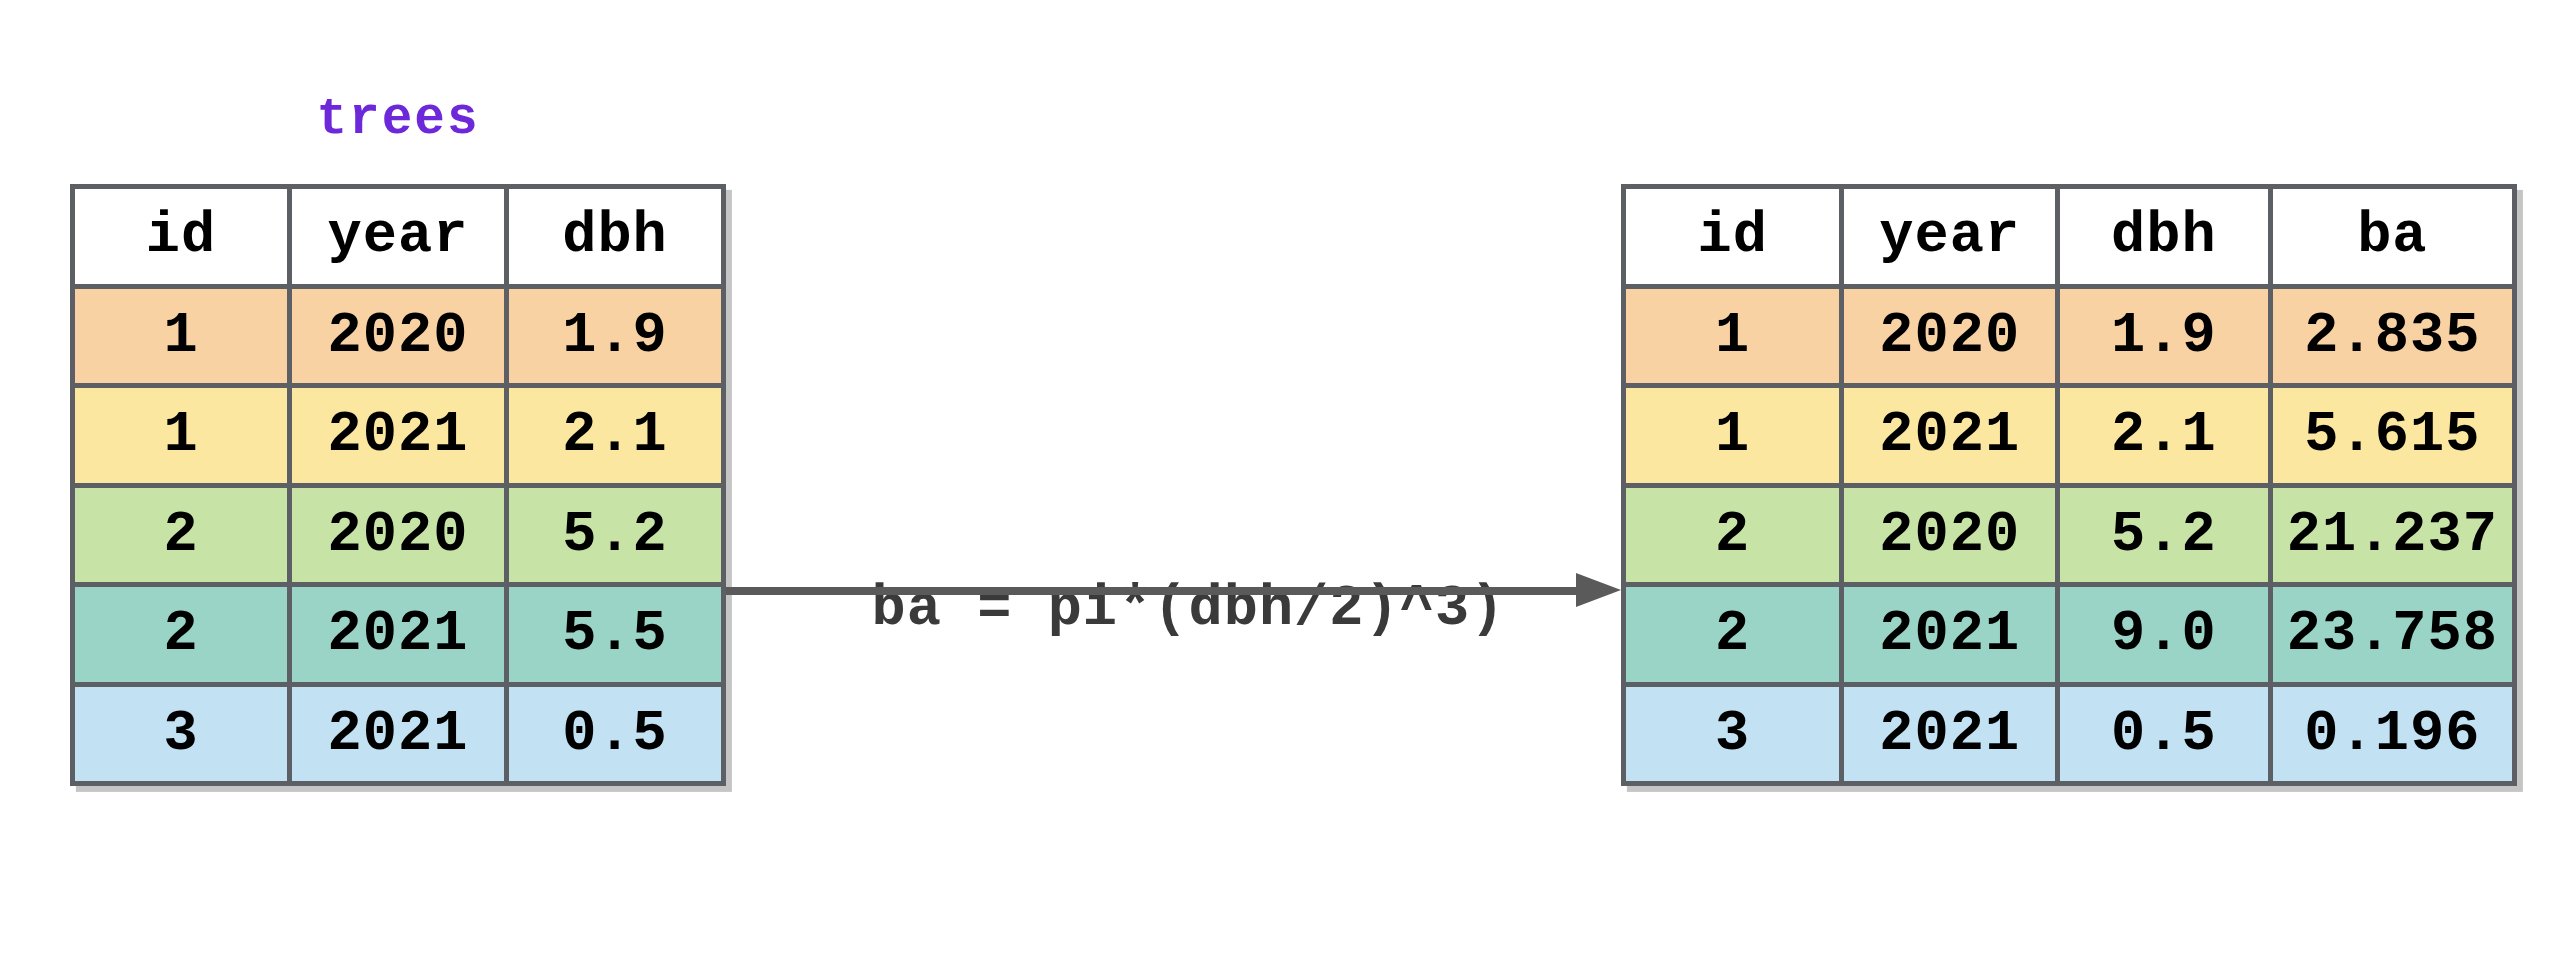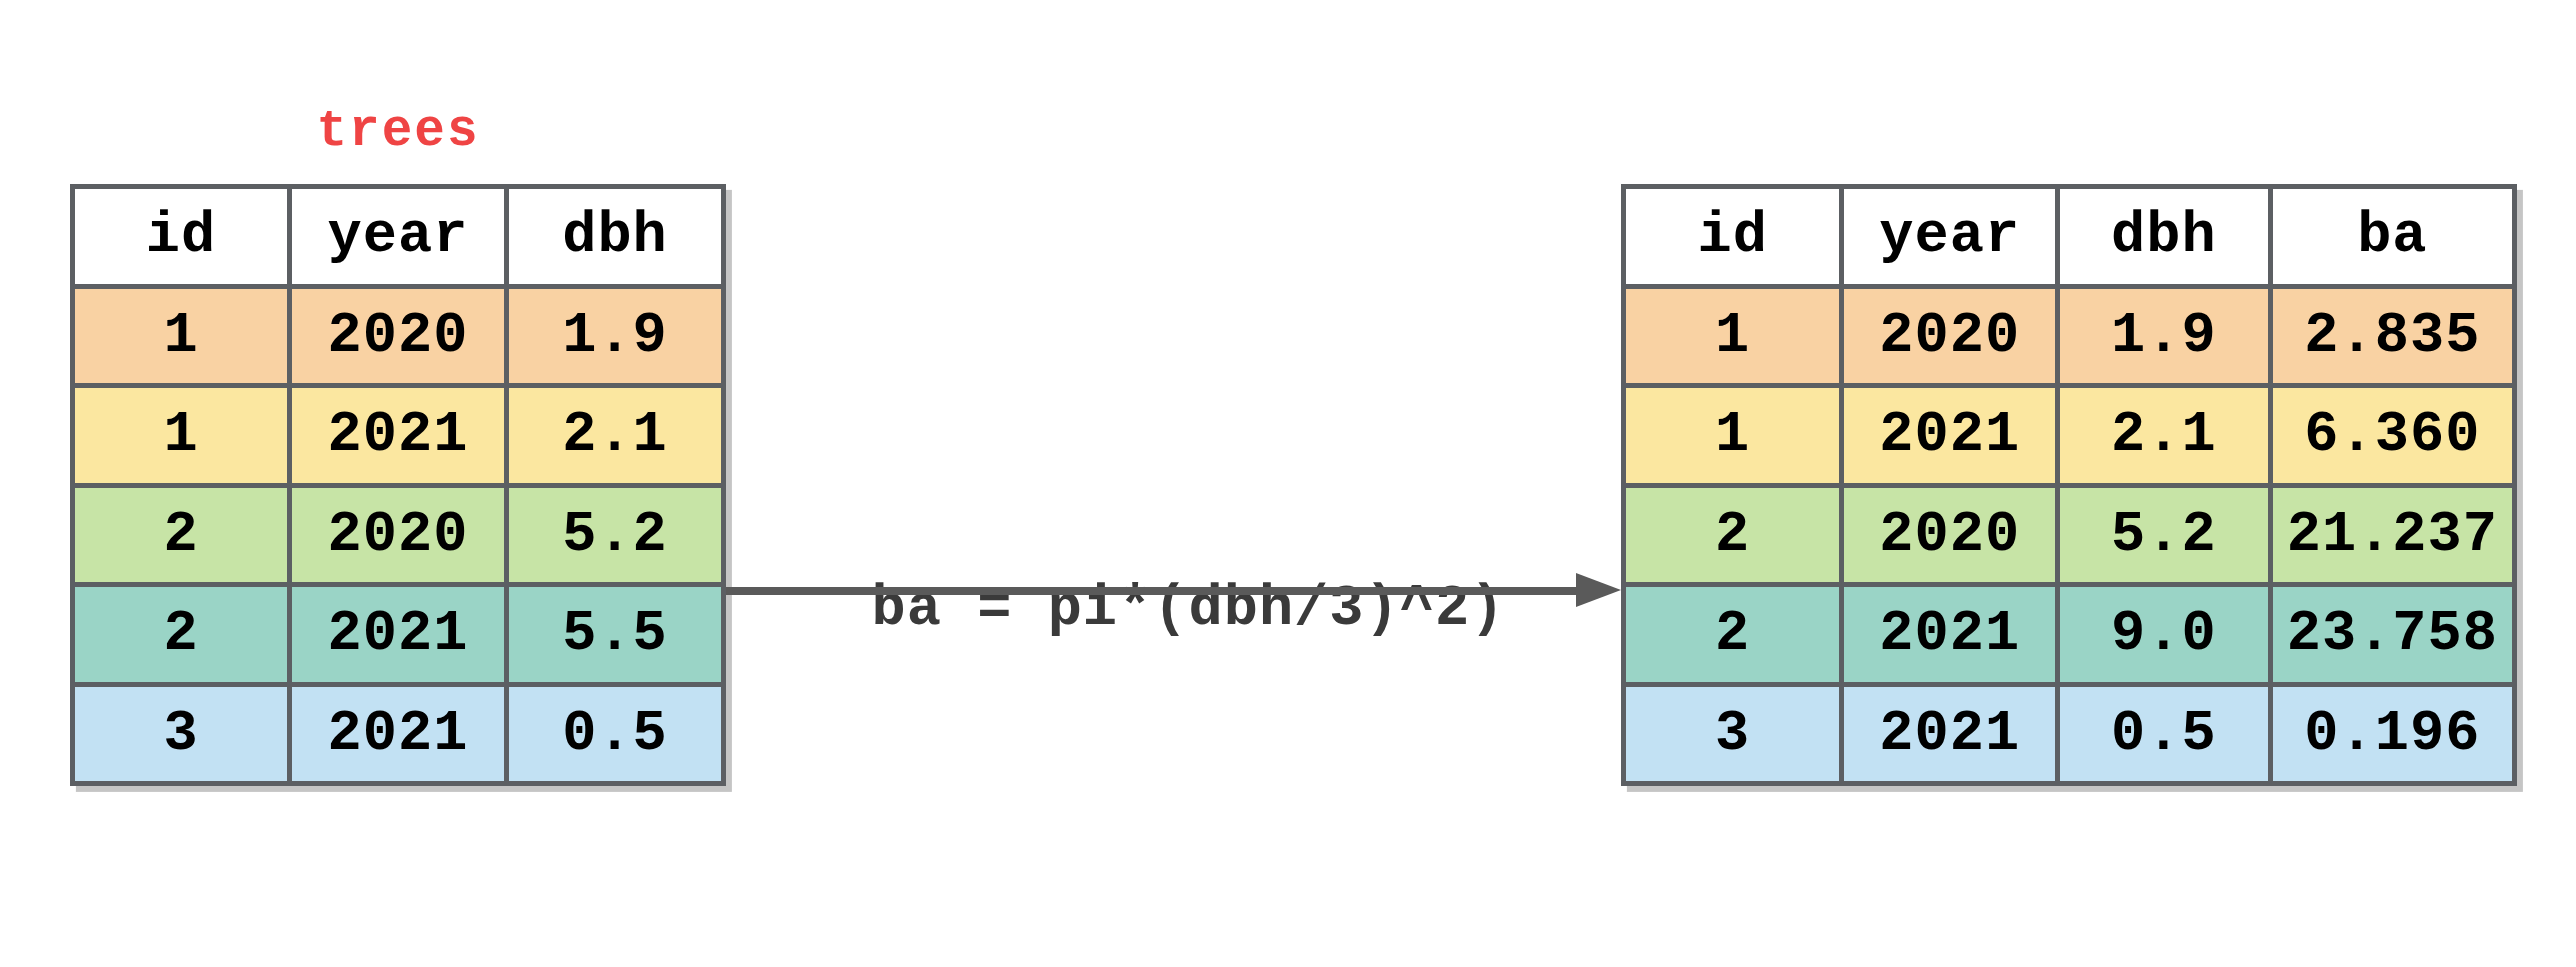--- a/index.html
+++ b/index.html
@@ -19,23 +19,22 @@
   }
 
   
   .table-title {
     position: absolute;
     left: 70px;
     top: 91px;
     width: 656px;
     text-align: center;
     font-size: 51px;
-    color: #ef4444;
+    color: #6d28d9;
     letter-spacing: 2px;
-    margin-top: 12px;
   }
 
   
   .dtable {
     position: absolute;
     top: 184px;
     height: 602px;
     box-sizing: border-box;
     border: 5.9px solid #5c5f63;
     background: #ffffff;
@@ -141,21 +140,21 @@
       <div class="tcell">5.5</div>
     </div>
     <div class="trow" style="background-color: rgb(194, 225, 243);">
       <div class="tcell">3</div>
       <div class="tcell">2021</div>
       <div class="tcell">0.5</div>
     </div>
   </div>
 
   <div class="code-block">
-    <div>   ba = pi*(dbh/3)^2)</div>
+    <div>   ba = pi*(dbh/2)^3)</div>
   </div>
 
   <div>
     <div class="arrow-line" style="background-color: rgb(90, 90, 90);"></div>
     <div class="arrow-head"></div>
   </div>
 
   <div class="dtable right">
     <div class="trow">
       <div class="tcell c0">id</div>
@@ -166,21 +165,21 @@
     <div class="trow" style="background-color: rgb(249, 210, 163);">
       <div class="tcell c0">1</div>
       <div class="tcell c1">2020</div>
       <div class="tcell c2">1.9</div>
       <div class="tcell c3">2.835</div>
     </div>
     <div class="trow" style="background-color: rgb(251, 231, 160);">
       <div class="tcell c0">1</div>
       <div class="tcell c1">2021</div>
       <div class="tcell c2">2.1</div>
-      <div class="tcell c3">6.360</div>
+      <div class="tcell c3">5.615</div>
     </div>
     <div class="trow" style="background-color: rgb(199, 228, 166);">
       <div class="tcell c0">2</div>
       <div class="tcell c1">2020</div>
       <div class="tcell c2">5.2</div>
       <div class="tcell c3">21.237</div>
     </div>
     <div class="trow" style="background-color: rgb(154, 212, 198);">
       <div class="tcell c0">2</div>
       <div class="tcell c1">2021</div>

